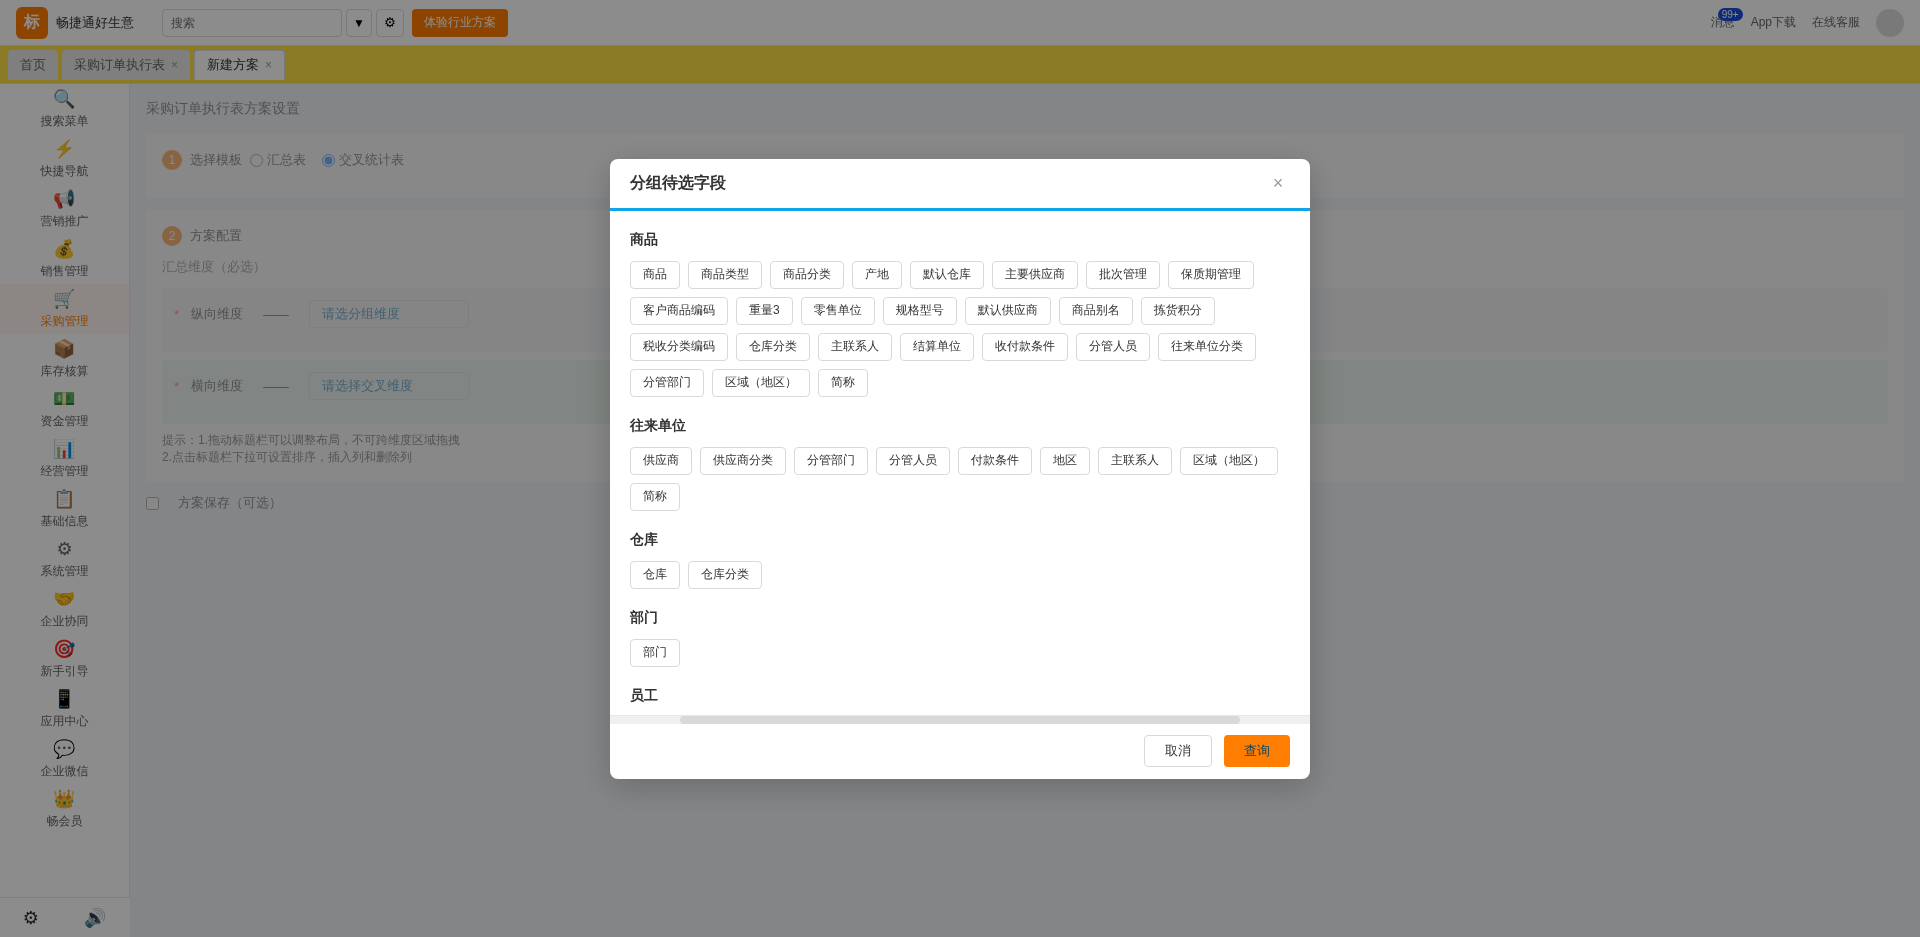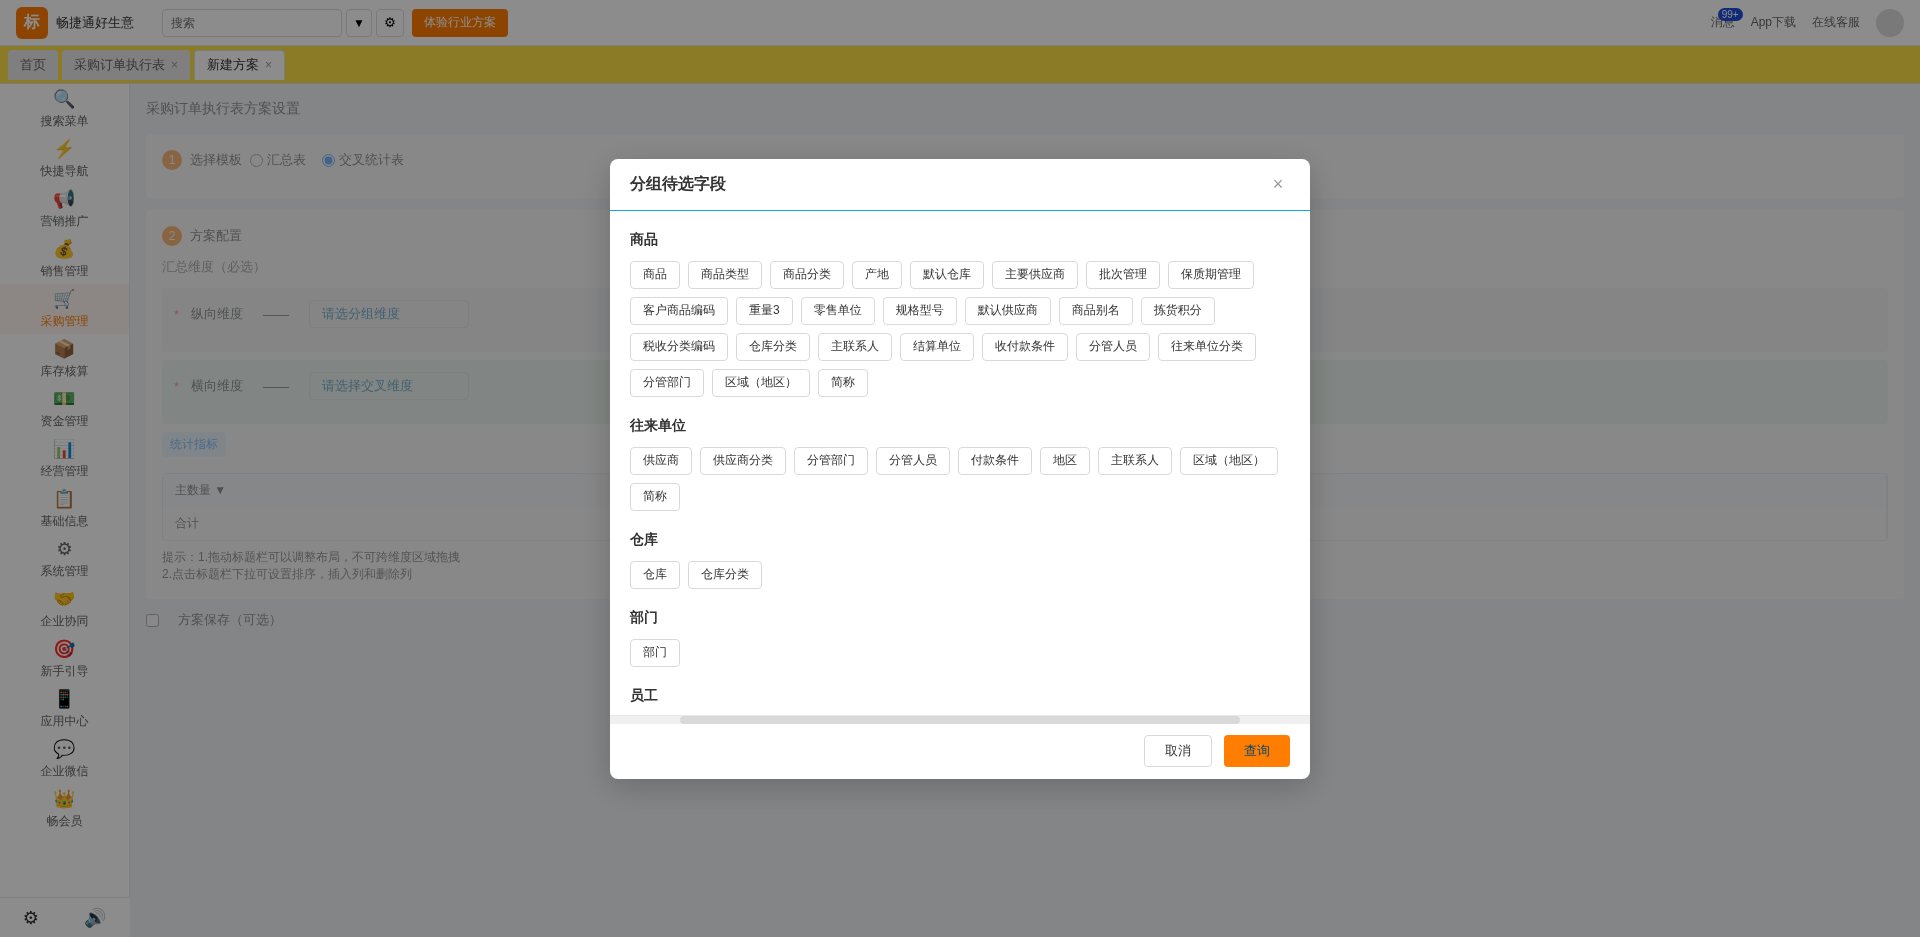--- a/index.html
+++ b/index.html
@@ -40,21 +40,21 @@
     .page-header { font-size: 14px; color: #333; margin-bottom: 16px; font-weight: 500; }
     .form-section { background: #fff; border-radius: 4px; padding: 16px; margin-bottom: 12px; }
     .step-label { display: inline-flex; align-items: center; gap: 8px; margin-bottom: 12px; font-weight: 500; }
     .step-num { width: 20px; height: 20px; background: #ff7d00; color: white; border-radius: 50%; display: flex; align-items: center; justify-content: center; font-size: 12px; }
 
     
     .overlay { position: fixed; top: 0; left: 0; right: 0; bottom: 0; background: rgba(0,0,0,0.45); z-index: 100; }
 
     
     .modal { position: fixed; top: 50%; left: 50%; transform: translate(-50%, -50%); width: 700px; max-height: 620px; background: #fff; border-radius: 8px; z-index: 200; display: flex; flex-direction: column; box-shadow: 0 8px 32px rgba(0,0,0,0.2); }
-    .modal-header { height: 52px; padding: 0 20px; display: flex; align-items: center; justify-content: space-between; border-bottom: 1px solid #0ea5e9; flex-shrink: 0; }
+    .modal-header { height: 52px; padding: 0 20px; display: flex; align-items: center; justify-content: space-between; border-bottom: 3px solid #0ea5e9; flex-shrink: 0; }
     .modal-title { font-size: 16px; font-weight: 600; color: #333; }
     .modal-close { width: 24px; height: 24px; cursor: pointer; display: flex; align-items: center; justify-content: center; color: #999; font-size: 18px; }
     .modal-body { flex: 1; overflow-y: auto; padding: 20px; }
     .modal-footer { height: 56px; border-top: 1px solid #f0f0f0; display: flex; align-items: center; justify-content: flex-end; padding: 0 20px; gap: 12px; flex-shrink: 0; }
 
     
     .field-section { margin-bottom: 20px; }
     .field-section-title { font-size: 14px; font-weight: 600; color: #333; margin-bottom: 12px; }
     .field-grid { display: flex; flex-wrap: wrap; gap: 8px; }
     .field-tag { height: 28px; padding: 0 12px; border: 1px solid #d9d9d9; border-radius: 4px; display: flex; align-items: center; cursor: pointer; font-size: 12px; color: #333; background: #fff; white-space: nowrap; }
@@ -225,33 +225,20 @@
           <span style="margin:0 8px;">——</span>
           <span class="select-placeholder">请选分组维度</span>
         </div>
       </div>
       <div style="background:#e8f4e8;padding:12px;border-radius:4px;margin-bottom:8px;">
         <div class="form-row">
           <span class="required">*</span>
           <span>横向维度</span>
           <span style="margin:0 8px;">——</span>
           <span class="select-placeholder">请选择交叉维度</span>
-        </div>
-      </div>
-      <div>
-        <div class="stat-indicator" style="display:inline-block;margin-bottom:8px;">统计指标</div>
-        <div class="table-area">
-          <div class="table-header">
-            <div class="table-cell" style="flex:1;">主数量 ▼</div>
-            <div class="table-cell" style="flex:1;">金额</div>
-          </div>
-          <div style="display:flex;">
-            <div class="table-cell" style="flex:1;">合计</div>
-            <div class="table-cell" style="flex:1;">合计</div>
-          </div>
         </div>
       </div>
       <div style="font-size:12px;color:#404040;margin-top:8px;">
         <div>提示：1.拖动标题栏可以调整布局，不可跨维度区域拖拽</div>
         <div>2.点击标题栏下拉可设置排序，插入列和删除列</div>
       </div>
     </div>
 
     <div style="display:flex;align-items:center;gap:19px;margin-top:8px;">
       <input type="checkbox" style="">

